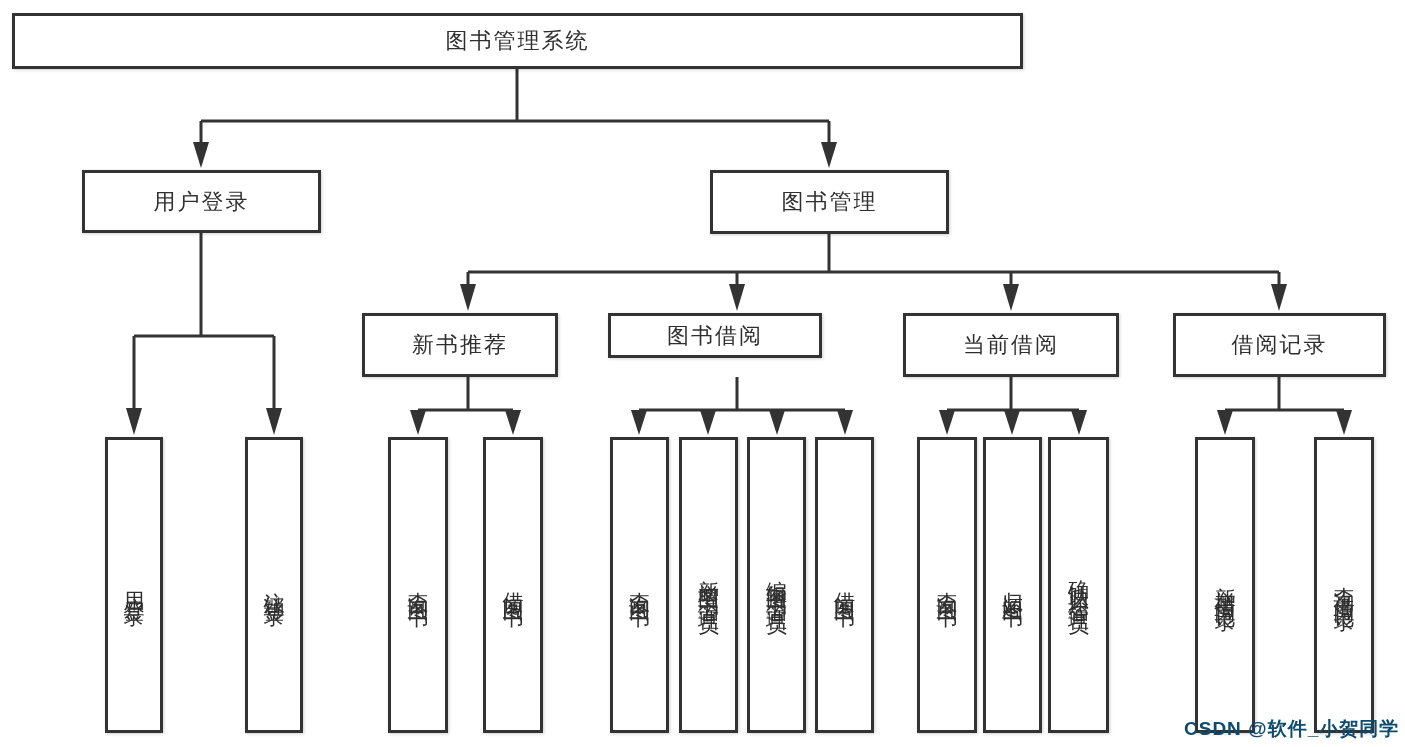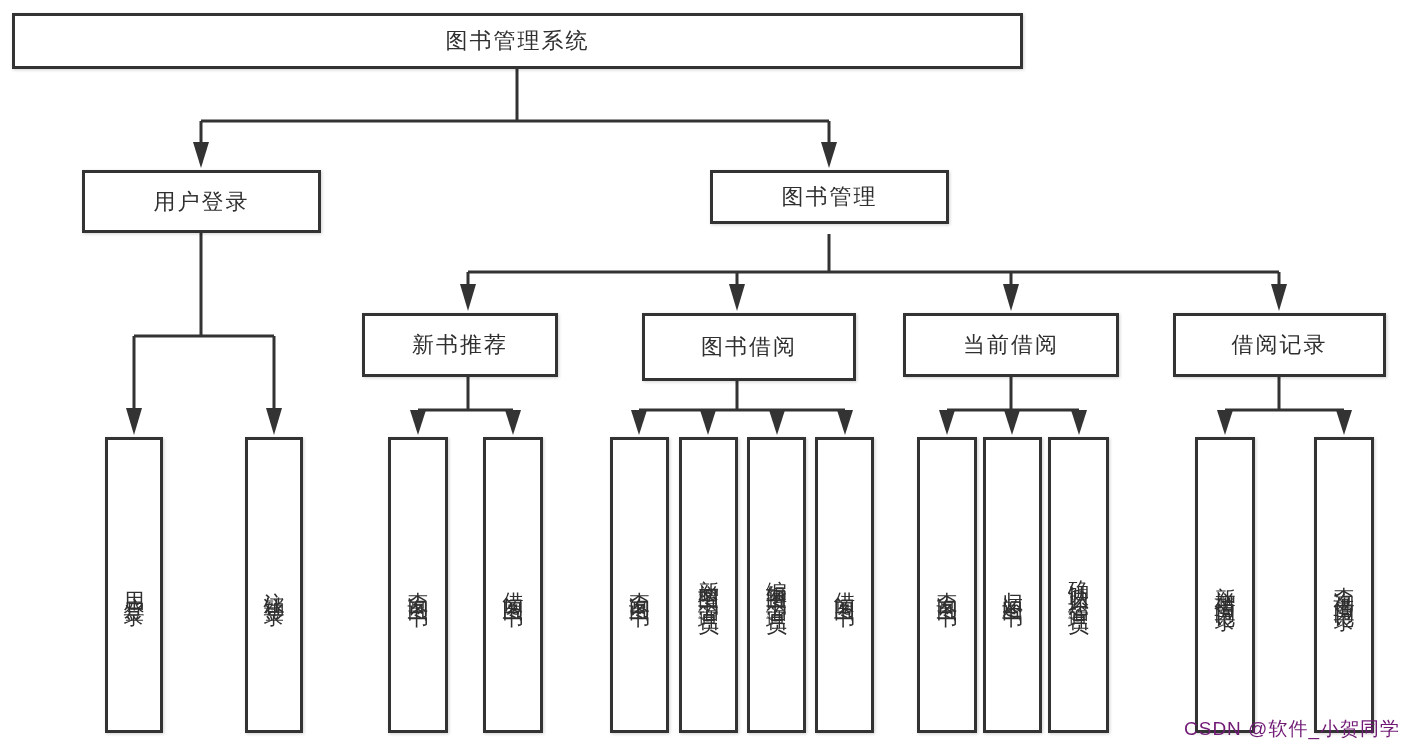--- a/index.html
+++ b/index.html
@@ -17,21 +17,21 @@
     box-sizing:border-box; display:flex; align-items:center; justify-content:center;
     box-shadow:1px 1px 3px rgba(0,0,0,0.18);
   }
   .box.h span { font-size:22px; letter-spacing:2px; white-space:nowrap; }
   .box.v span {
     writing-mode:vertical-rl; text-orientation:mixed;
     font-size:21px; letter-spacing:5px; line-height:1.15; white-space:nowrap;
   }
   .watermark {
     position:absolute; left:1184px; top:716px;
-    font-size:19px; color:#701a75; letter-spacing:1px; z-index:5; white-space:nowrap;
+    font-size:19px; color:#0c4a6e; letter-spacing:1px; z-index:5; white-space:nowrap;font-weight:bold;
   }
 </style>
 </head>
 <body>
 
 <div class="canvas">
 
   <svg class="wires" viewBox="0 0 1405 747" xmlns="http://www.w3.org/2000/svg">
     <path d="M517 69 V121 M201 121 H829 M201 121 V144 M829 121 V144"></path>
     <path d="M201 233 V336 M134 336 H274 M134 336 V412 M274 336 V412"></path>
@@ -68,28 +68,28 @@
     <polygon points="1336,410 1352,410 1344,435"></polygon>
   </svg>
 
   <div class="box h" style="left:12px;top:13px;width:1011px;height:56px">
     <span>图书管理系统</span>
   </div>
 
   <div class="box h" style="left:82px;top:170px;width:239px;height:63px">
     <span>用户登录</span>
   </div>
-  <div class="box h" style="left:710px;top:170px;width:239px;height:54px">
+  <div class="box h" style="left:710px;top:170px;width:239px;height:64px">
     <span>图书管理</span>
   </div>
 
   <div class="box h" style="left:362px;top:313px;width:196px;height:64px">
     <span>新书推荐</span>
   </div>
-  <div class="box h" style="left:642px;top:313px;width:214px;height:68px">
+  <div class="box h" style="left:608px;top:313px;width:214px;height:45px">
     <span>图书借阅</span>
   </div>
   <div class="box h" style="left:1173px;top:313px;width:213px;height:64px">
     <span>借阅记录</span>
   </div>
   <div class="box h" style="left:903px;top:313px;width:216px;height:64px">
     <span>当前借阅</span>
   </div>
 
   <div class="box v" style="left:105px;top:437px;width:58px;height:296px">

